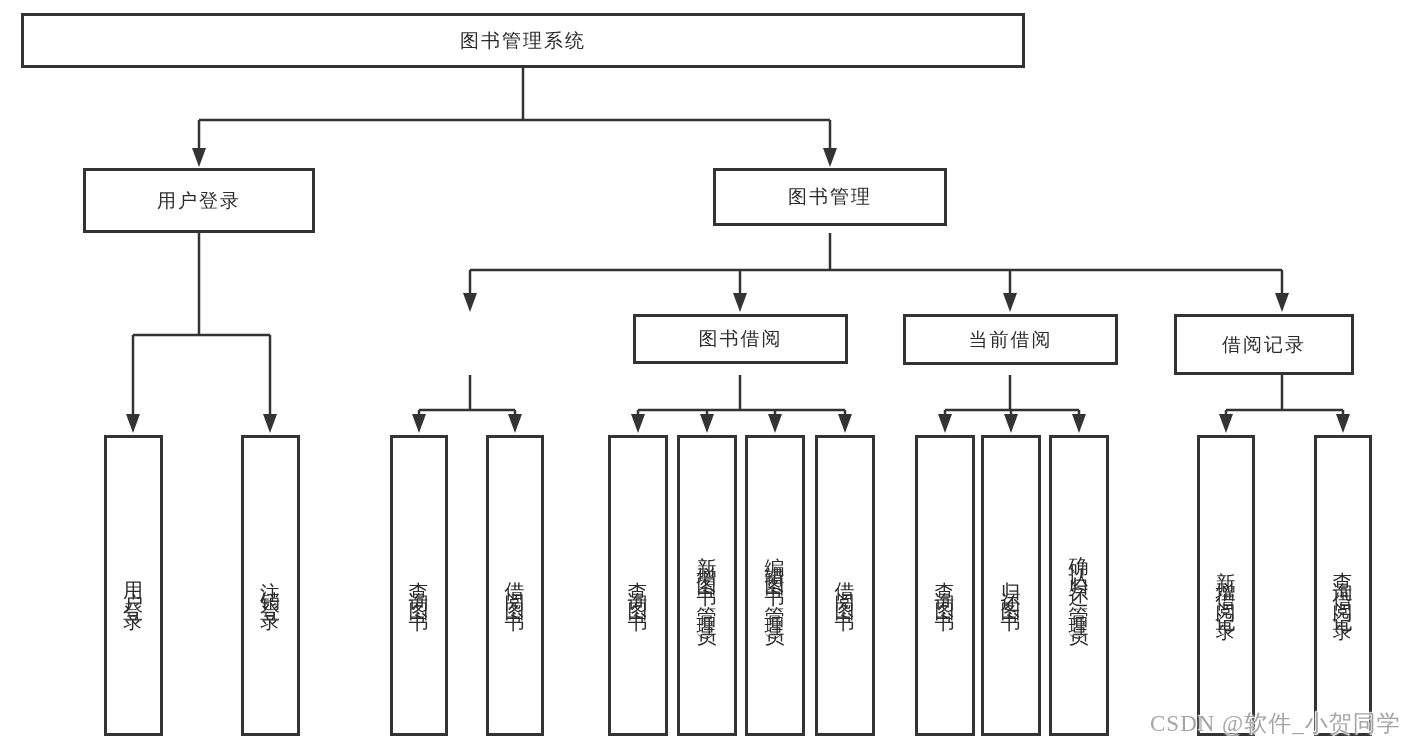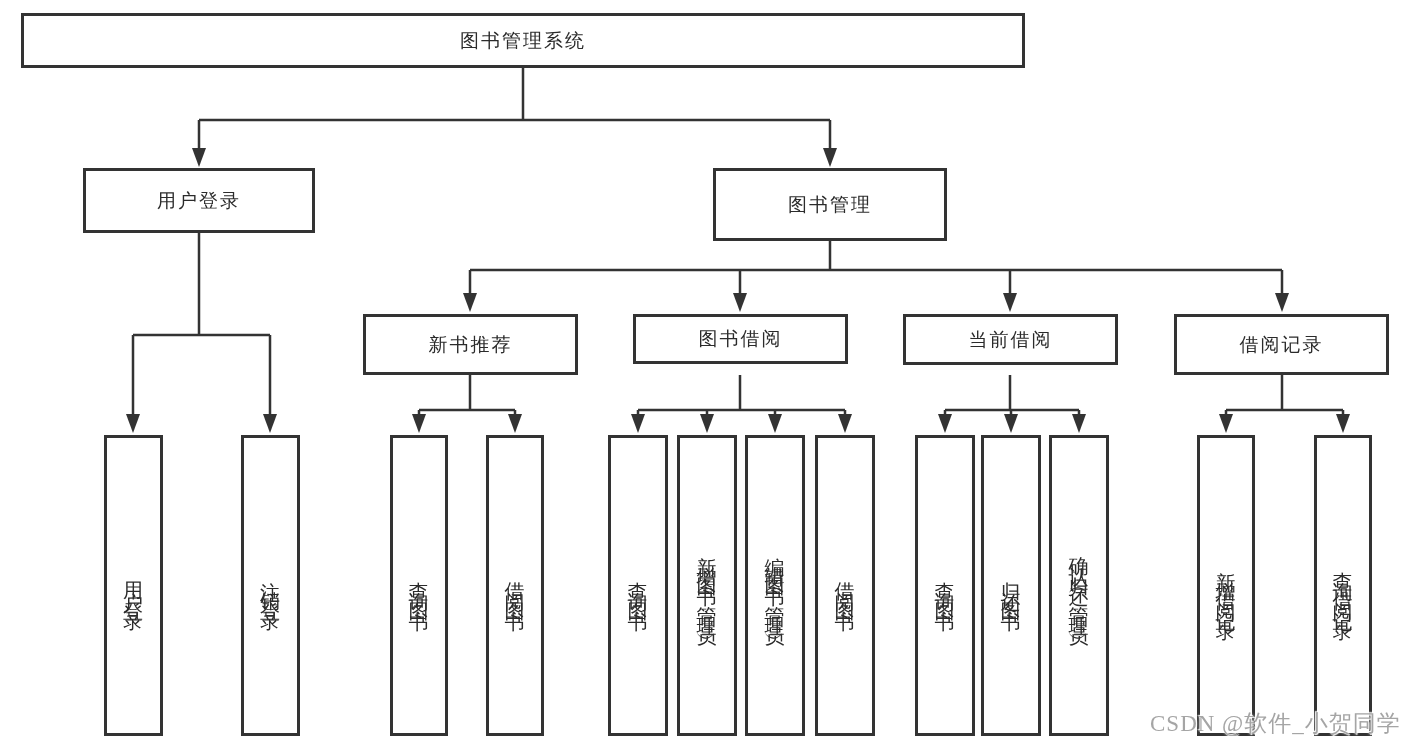--- a/index.html
+++ b/index.html
@@ -63,34 +63,31 @@
     </g>
   </svg>
 
   <div class="node" style="left:21px;top:13px;width:1004px;height:55px">
     <span class="lbl">图书管理系统</span>
   </div>
 
   <div class="node" style="left:83px;top:168px;width:232px;height:65px">
     <span class="lbl">用户登录</span>
   </div>
-  <div class="node" style="left:713px;top:168px;width:234px;height:73px">
+  <div class="node" style="left:713px;top:168px;width:234px;height:58px">
     <span class="lbl">图书管理</span>
   </div>
 
-  <div class="node" style="left:363px;top:314px;width:215px;height:61px">
-    <span class="lbl">新书推荐</span>
-  </div>
   <div class="node" style="left:633px;top:314px;width:215px;height:50px">
     <span class="lbl">图书借阅</span>
   </div>
   <div class="node" style="left:903px;top:314px;width:215px;height:51px">
     <span class="lbl">当前借阅</span>
   </div>
-  <div class="node" style="left:1174px;top:314px;width:215px;height:61px">
+  <div class="node" style="left:1174px;top:314px;width:180px;height:61px">
     <span class="lbl">借阅记录</span>
   </div>
 
   <div class="node leaf" style="left:104px;top:435px;width:59px;height:301px">
     <span class="lbl">用户登录</span>
   </div>
   <div class="node leaf" style="left:241px;top:435px;width:59px;height:301px">
     <span class="lbl">注销登录</span>
   </div>
 

